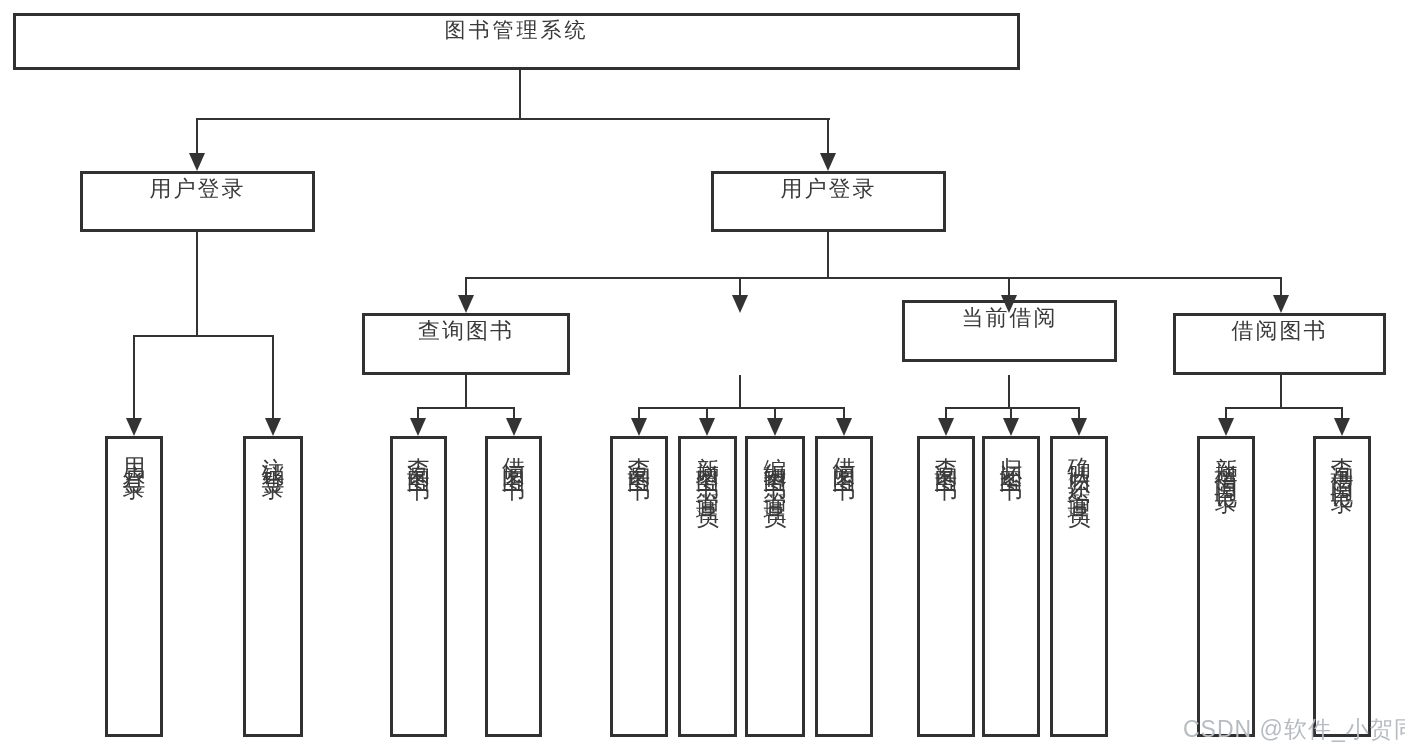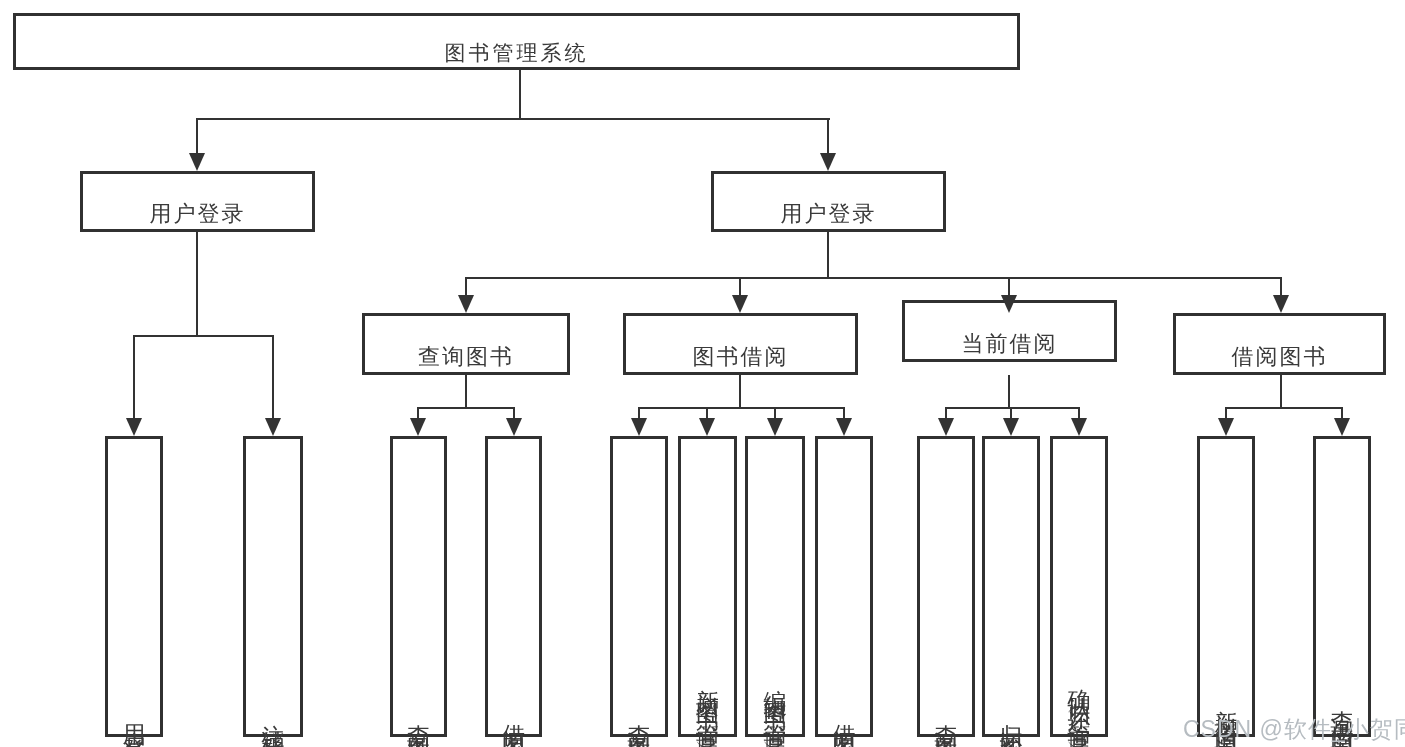--- a/index.html
+++ b/index.html
@@ -1,20 +1,20 @@
 <!DOCTYPE html>
 <html><head>
 <meta charset="utf-8">
 <style>
   *{box-sizing:border-box;margin:0;padding:0}
   html,body{background:#fff}
   body{font-family:"Liberation Sans","DejaVu Sans",sans-serif;color:#333}
   .stage{position:relative;width:1405px;height:747px;background:#fff;overflow:hidden}
   .box{position:absolute;border:3px solid #313131;background:#fff;display:flex;
-       align-items:flex-end;justify-content:center;color:#3a3a3a}
+       align-items:flex-start;justify-content:center;color:#3a3a3a}
   .box.h span{font-size:22px;letter-spacing:2px;white-space:nowrap}
   .box.root span{font-size:21px;letter-spacing:3px}
   .box.v span{writing-mode:vertical-rl;font-size:23px;letter-spacing:7px;line-height:1}
   .vl{position:absolute;width:2px;background:#333}
   .hl{position:absolute;height:2px;background:#333}
   .arr{position:absolute;width:0;height:0;border-left:8px solid transparent;
        border-right:8px solid transparent;border-top:18px solid #333}
   .watermark{position:absolute;left:1183px;top:714px;font-size:23px;letter-spacing:1px;
        color:#b6bcc1;z-index:5;white-space:nowrap}
 </style>
@@ -29,23 +29,20 @@
 
   <div class="box h" style="left:80px;top:171px;width:235px;height:61px">
     <span>用户登录</span>
   </div>
   <div class="box h" style="left:711px;top:171px;width:235px;height:61px">
     <span>用户登录</span>
   </div>
 
   <div class="box h" style="left:362px;top:313px;width:208px;height:62px">
     <span>查询图书</span>
-  </div>
-  <div class="box h" style="left:623px;top:313px;width:235px;height:62px">
-    <span>图书借阅</span>
   </div>
   <div class="box h" style="left:902px;top:300px;width:215px;height:62px">
     <span>当前借阅</span>
   </div>
   <div class="box h" style="left:1173px;top:313px;width:213px;height:62px">
     <span>借阅图书</span>
   </div>
 
   <div class="box v" style="left:105px;top:436px;width:58px;height:301px">
     <span>用户登录</span>

